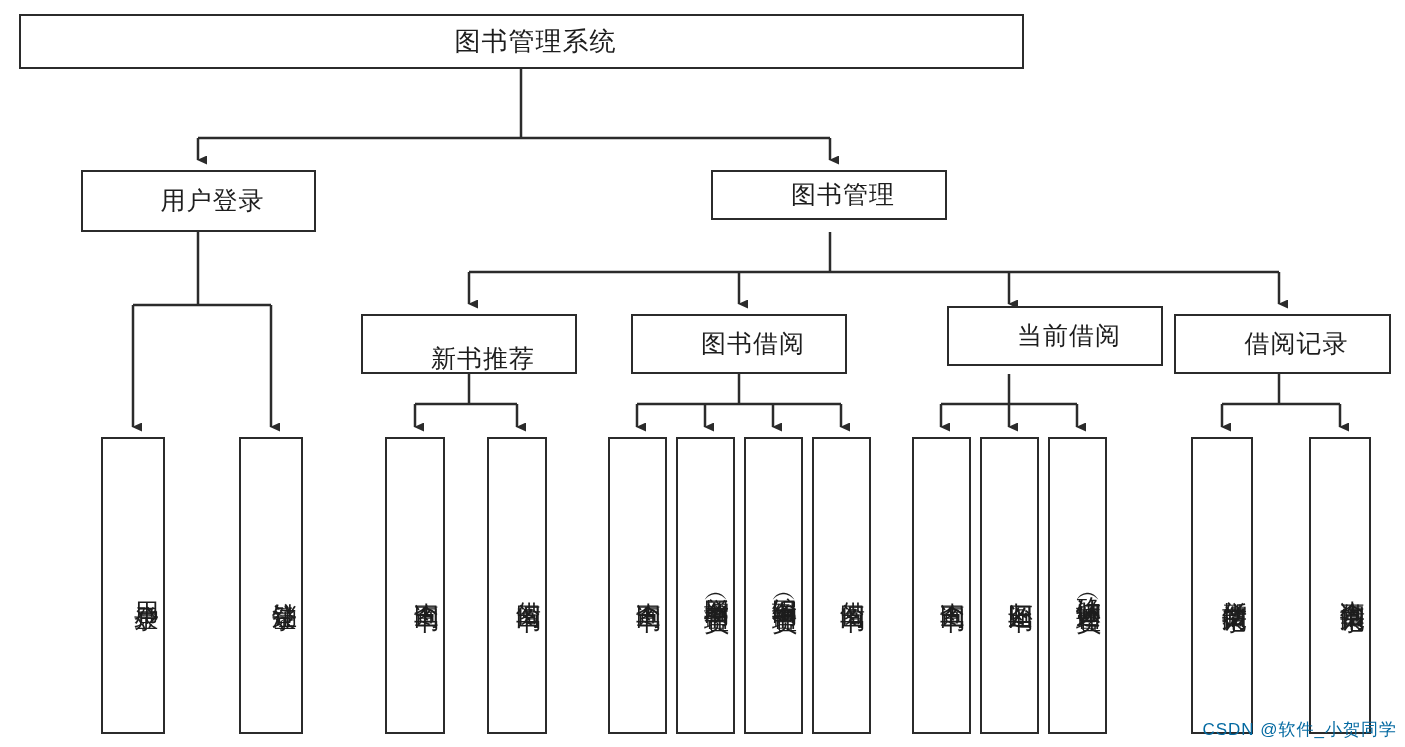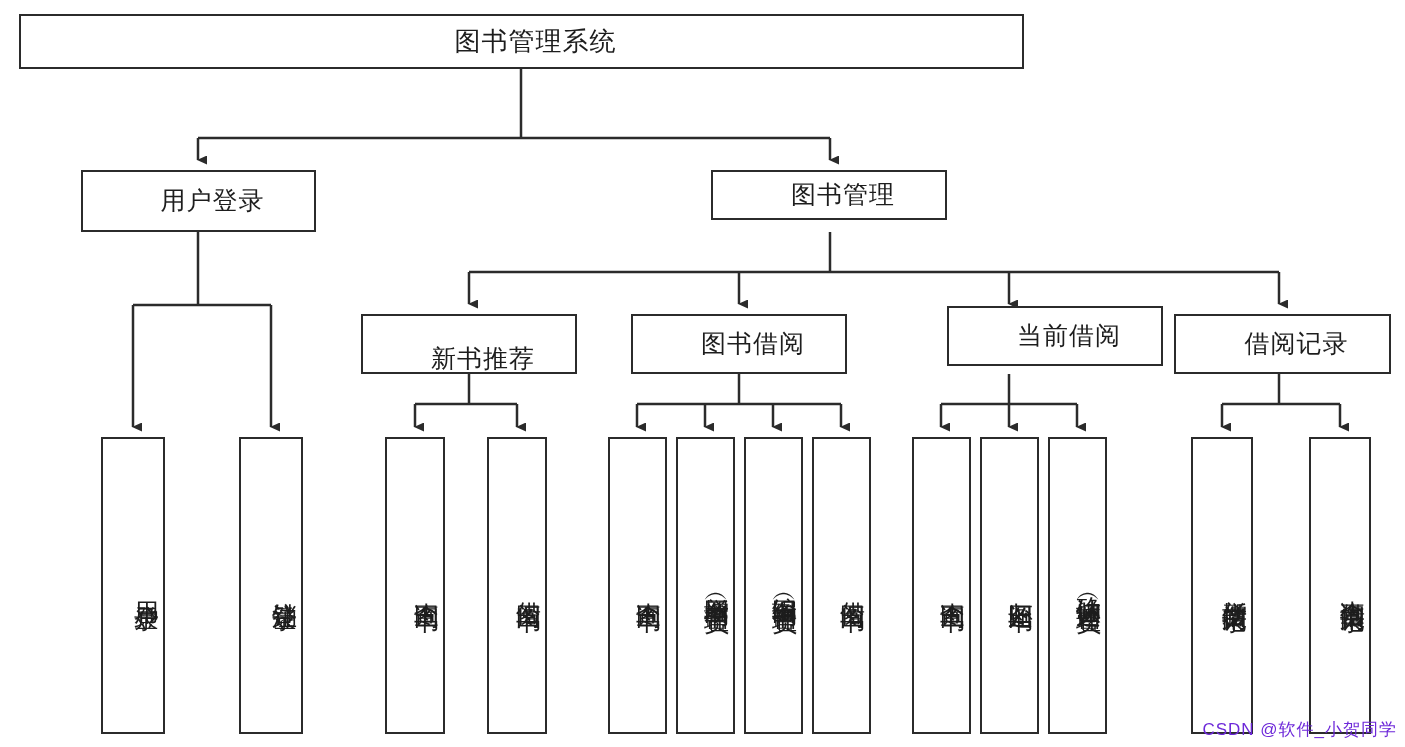--- a/index.html
+++ b/index.html
@@ -52,21 +52,21 @@
   .node.v span{
     writing-mode:vertical-rl;
     text-orientation:upright;
     display:block;
   }
   .watermark{
     position:absolute;
     right:8px;
     bottom:6px;
     font-size:17px;
-    color:#6d28d9;
+    color:#0369a1;
     letter-spacing:1px;
     white-space:nowrap;
     pointer-events:none;
   }
 </style>
 </head>
 <body>
 
 <div id="stage">
 

